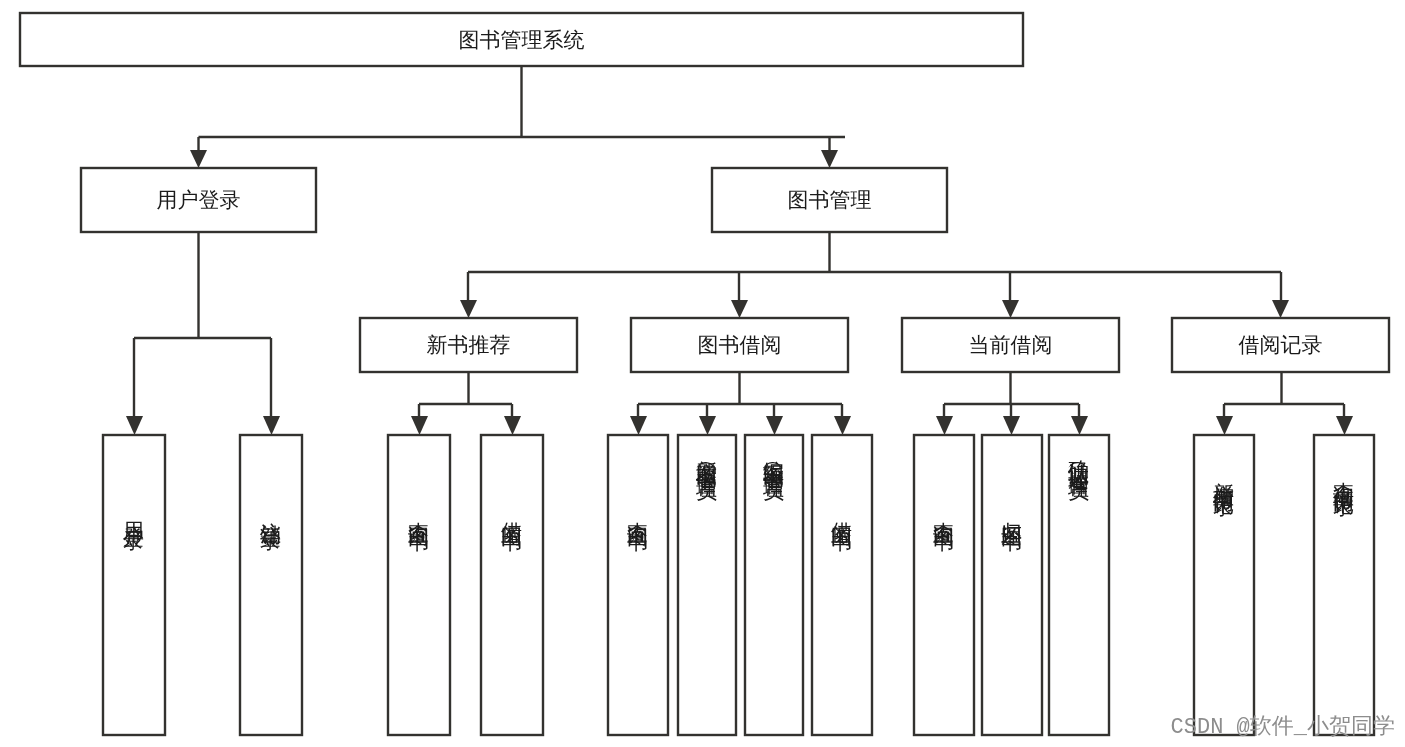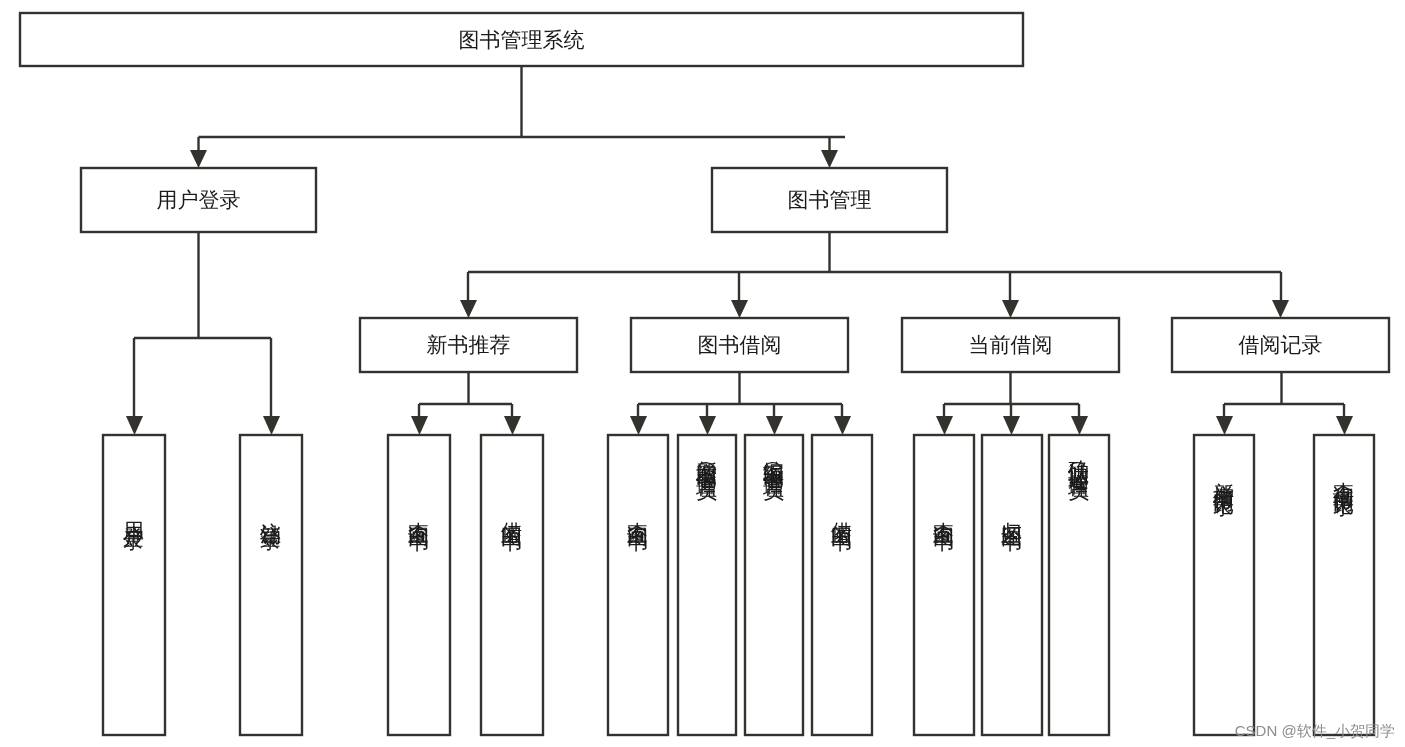--- a/index.html
+++ b/index.html
@@ -59,22 +59,22 @@
     color: #1b1b1b;
     letter-spacing: 3px;
     white-space: nowrap;
     pointer-events: none;
     text-align: left;
   }
   .watermark {
     position: absolute;
     right: 10px;
     bottom: 6px;
-    font-family: Liberation Sans, sans-serif;
-    font-size: 15px;
+    font-family: Liberation Mono, monospace;
+    font-size: 22px;
     color: #8d8d8d;
     white-space: nowrap;
   }
 </style>
 </head>
 <body>
 
 <div id="diagram-root">
 
   <svg class="diagram-canvas" viewBox="0 0 1405 747">

